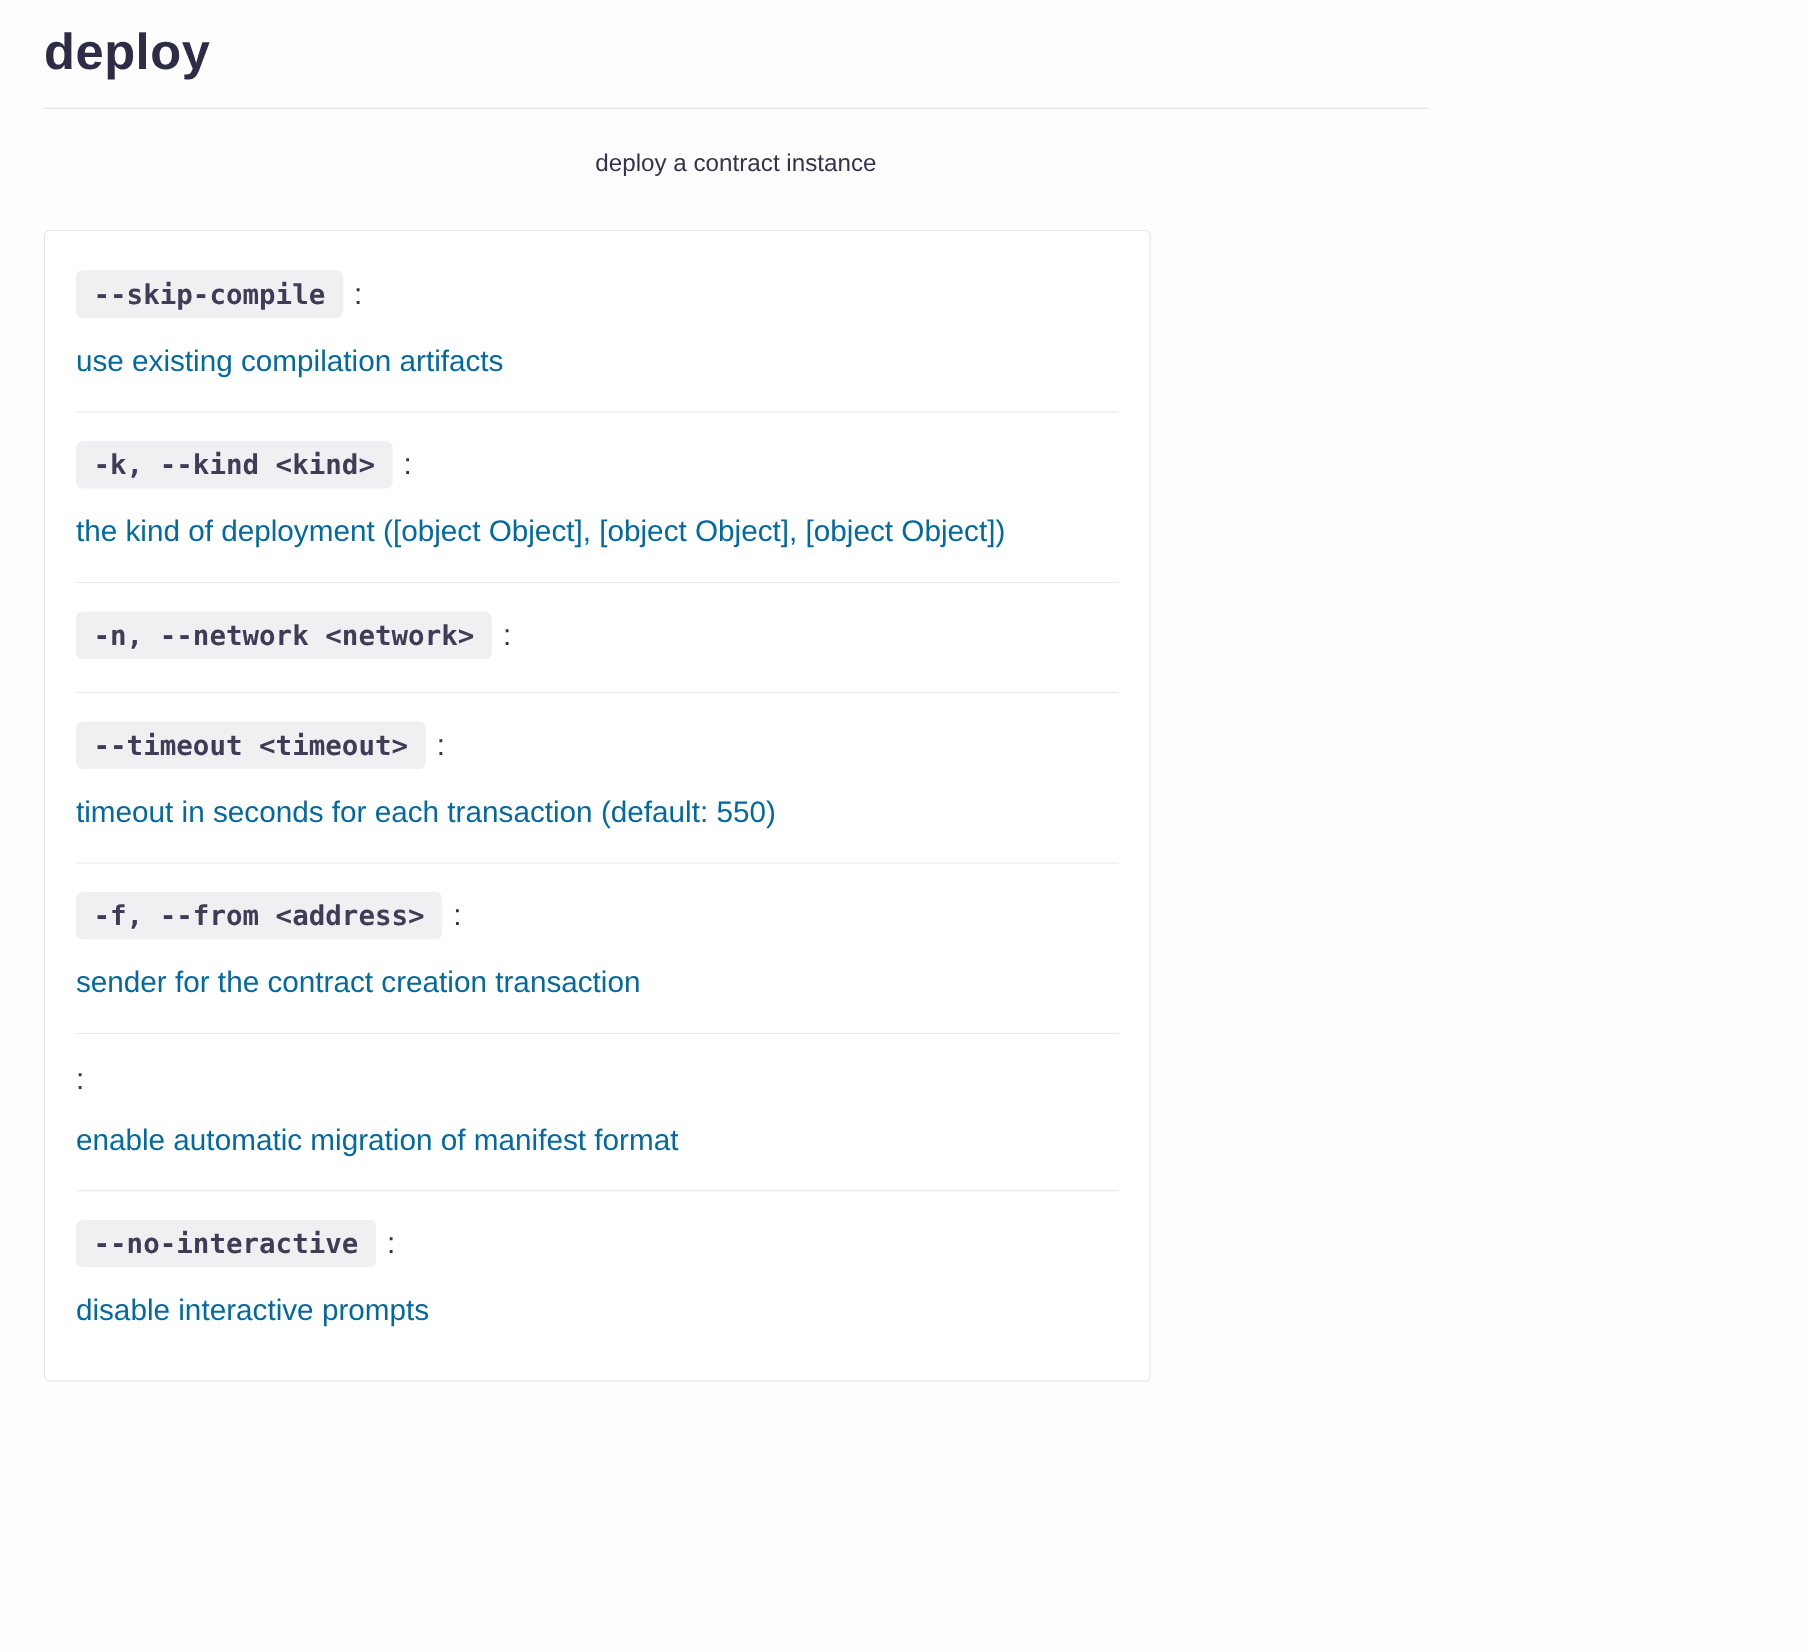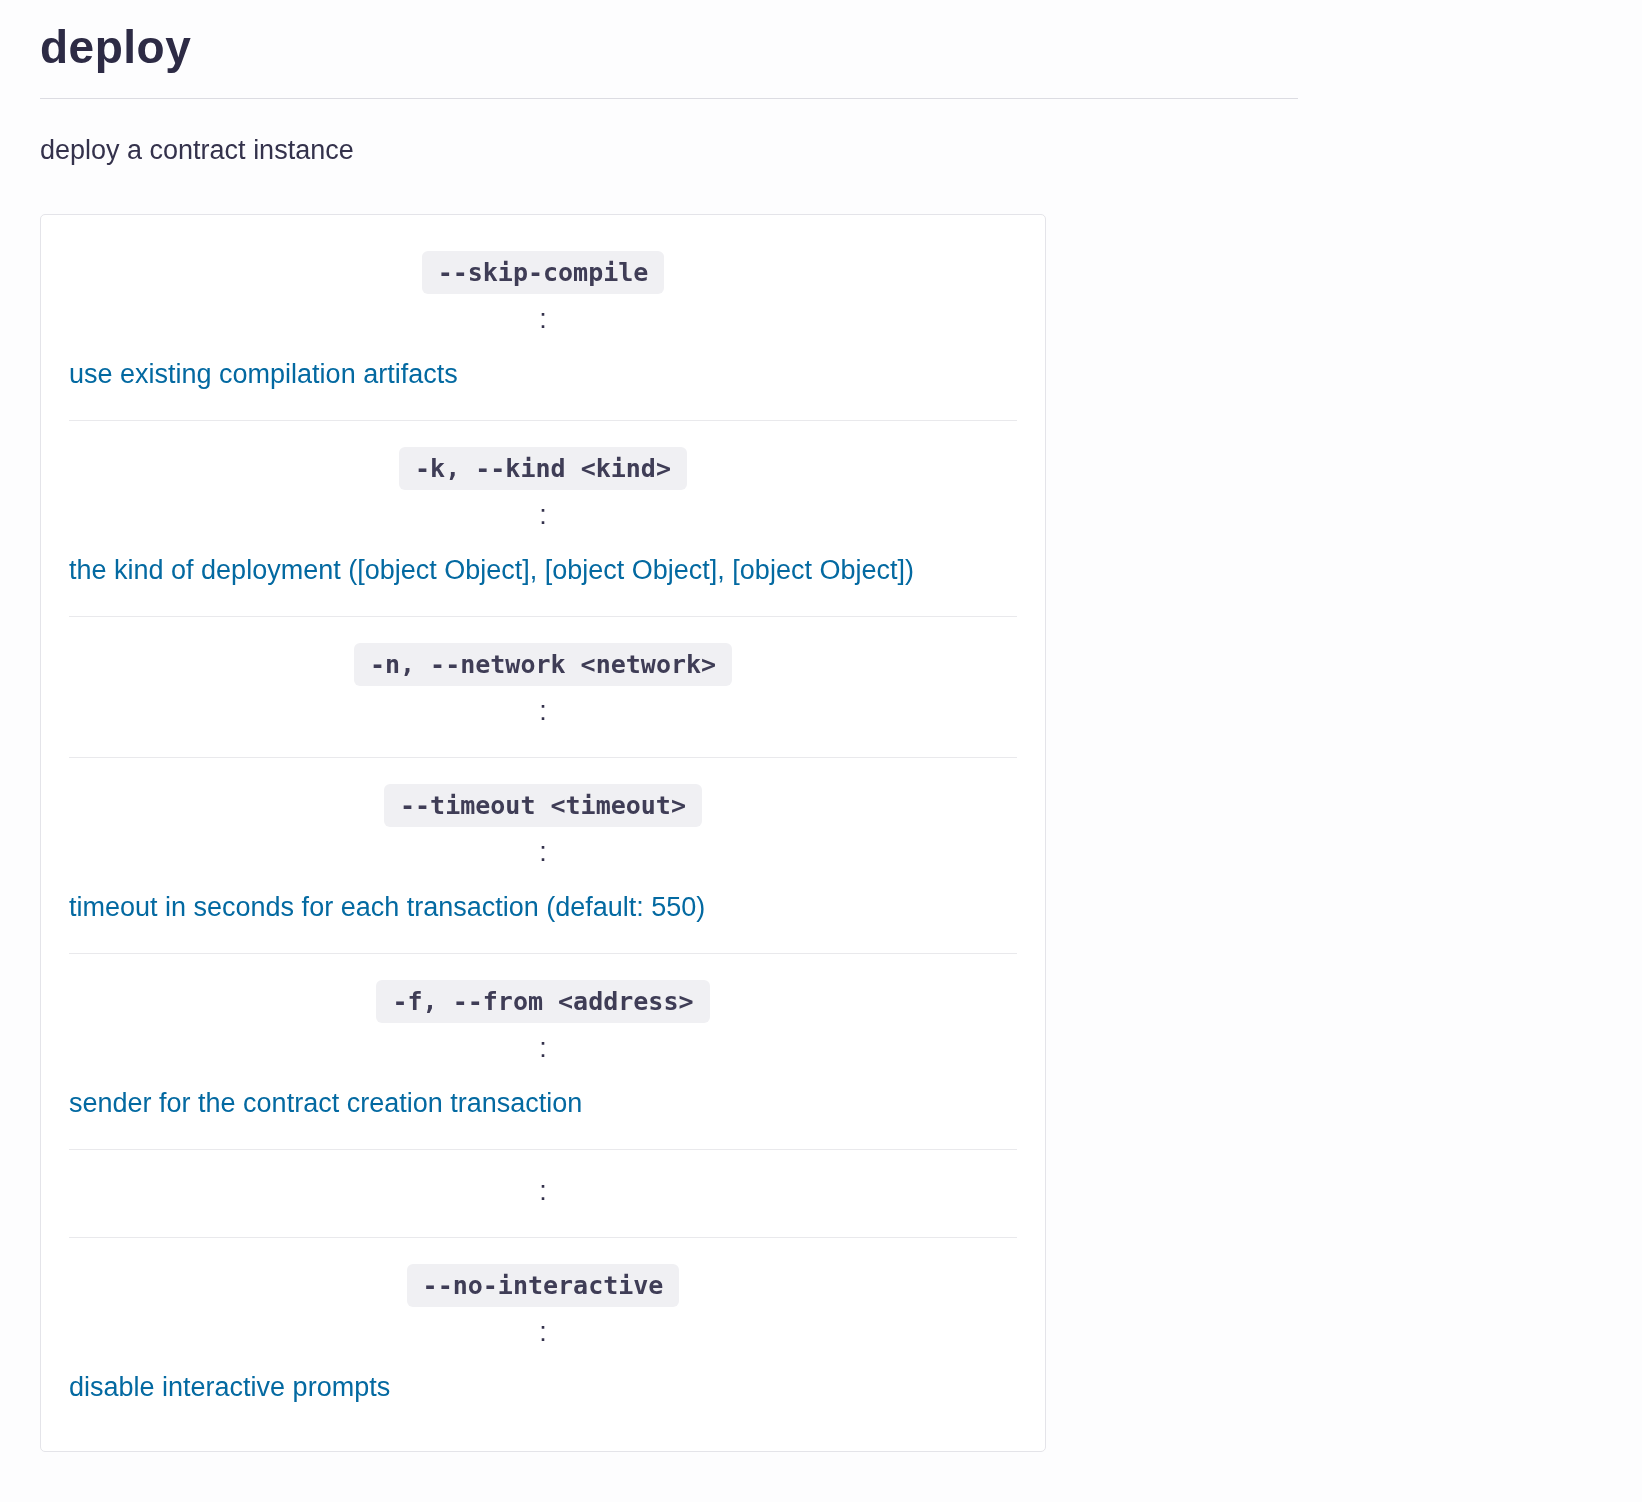--- a/index.html
+++ b/index.html
@@ -40,41 +40,41 @@
     font-weight: 700;
     font-size: 25px;
     color: #3f3d56;
     background: #f0f0f3;
     border-radius: 6px;
     padding: 7px 16px;
     display: inline-block;
     white-space: nowrap;
   }
   .command-description {
-    font-size: 27px;
+    font-size: 22px;
     margin: 0 0 48px 0;
+    text-align: center;
   }
   .options-card {
     width: 1006px;
     border: 1px solid #e4e4e9;
     border-radius: 5px;
     background: #ffffff;
     padding: 26px 28px 42px 28px;
   }
   .option-row {
     padding: 26px 0 30px 0;
     border-bottom: 1px solid #e9e9ec;
   }
   .option-row:first-child { padding-top: 10px; }
   .option-row:last-child { border-bottom: none; padding-bottom: 6px; }
   .option-flag-line {
     display: flex;
     align-items: center;
     gap: 10px;
-    flex-direction: column;
   }
   .option-colon, .usage-colon-wrap {
     font-size: 27px;
     color: #34324c;
   }
   .option-description {
     font-size: 27px;
     margin: 24px 0 0 0;
     color: #0369a1;
   }
@@ -129,20 +129,21 @@
         <code class="chip">-f, --from &lt;address&gt;</code>
         <span class="option-colon">:</span>
       </div>
       <p class="option-description">sender for the contract creation transaction</p>
     </div>
 
     <div class="option-row">
       <div class="option-flag-line">
         <span class="option-colon">:</span>
       </div>
+      <p class="option-description">enable automatic migration of manifest format</p>
     </div>
 
     <div class="option-row">
       <div class="option-flag-line">
         <code class="chip">--no-interactive</code>
         <span class="option-colon">:</span>
       </div>
       <p class="option-description">disable interactive prompts</p>
     </div>
 

